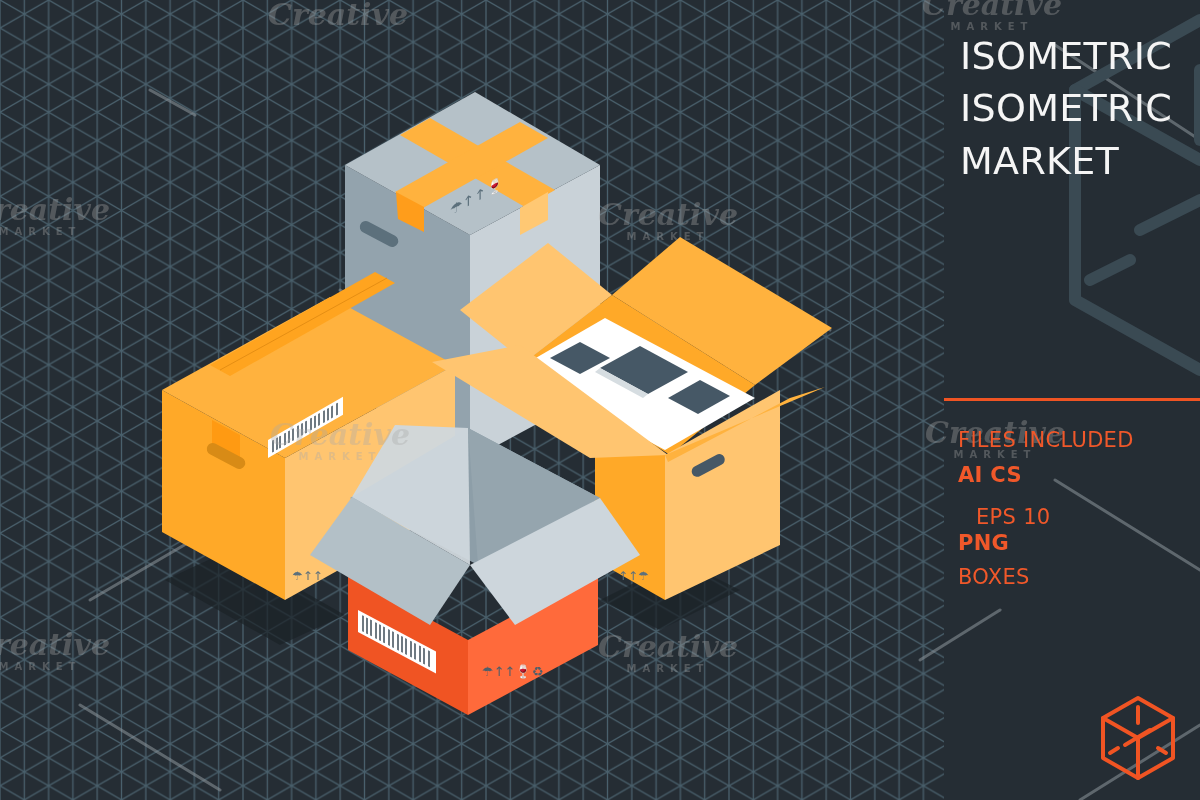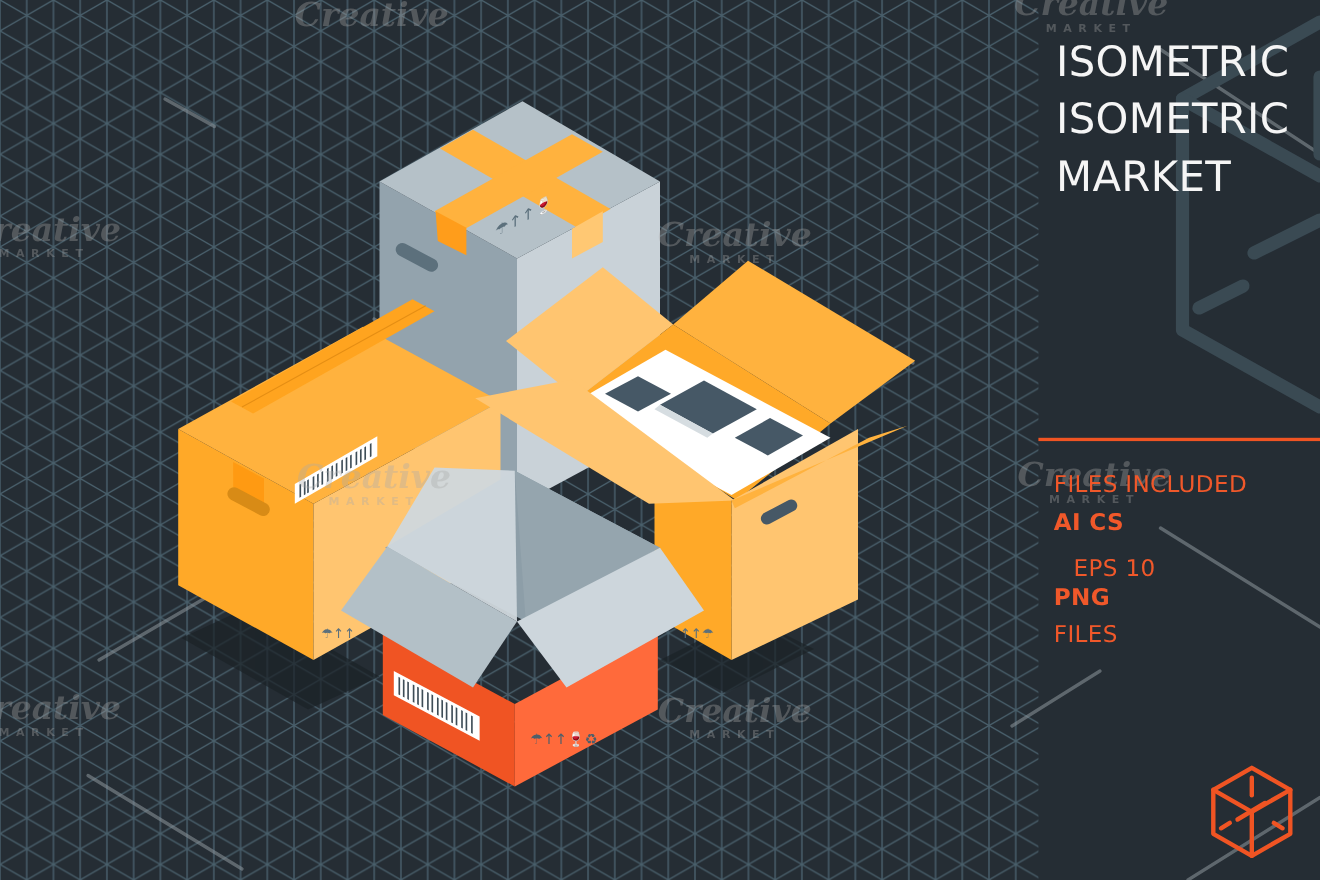--- a/index.html
+++ b/index.html
@@ -203,21 +203,21 @@
 <div class="title-line" style="top:34px;">ISOMETRIC</div>
 <div class="title-line" style="top:86px;">ISOMETRIC</div>
 <div class="title-line" style="top:139px;">MARKET</div>
 
 <div class="rule"></div>
 
 <div class="file-line" style="top:428px;">FILES INCLUDED</div>
 <div class="file-line" style="top:463px;font-weight:bold;">AI CS</div>
 <div class="file-line" style="top:505px;margin-left:18px;">EPS 10</div>
 <div class="file-line" style="top:531px;font-weight:bold;">PNG</div>
-<div class="file-line" style="top:565px;">FILES</div>
+<div class="file-line" style="top:565px;">BOXES</div>
 
 <svg style="position:absolute;left:1100px;top:695px;" width="76" height="90" viewBox="0 0 76 90">
   <g stroke="#f05423" stroke-width="4" fill="none" stroke-linecap="round" stroke-linejoin="round">
     <polygon points="38,3 73,23 73,63 38,83 3,63 3,23"></polygon>
     <polyline points="3,23 38,43 73,23"></polyline>
     <line x1="38" y1="43" x2="38" y2="83"></line>
     <line x1="38" y1="12" x2="38" y2="28"></line>
     <line x1="25" y1="50" x2="50" y2="35"></line>
     <line x1="10" y1="58" x2="18" y2="53"></line>
     <line x1="58" y1="53" x2="66" y2="58"></line>

